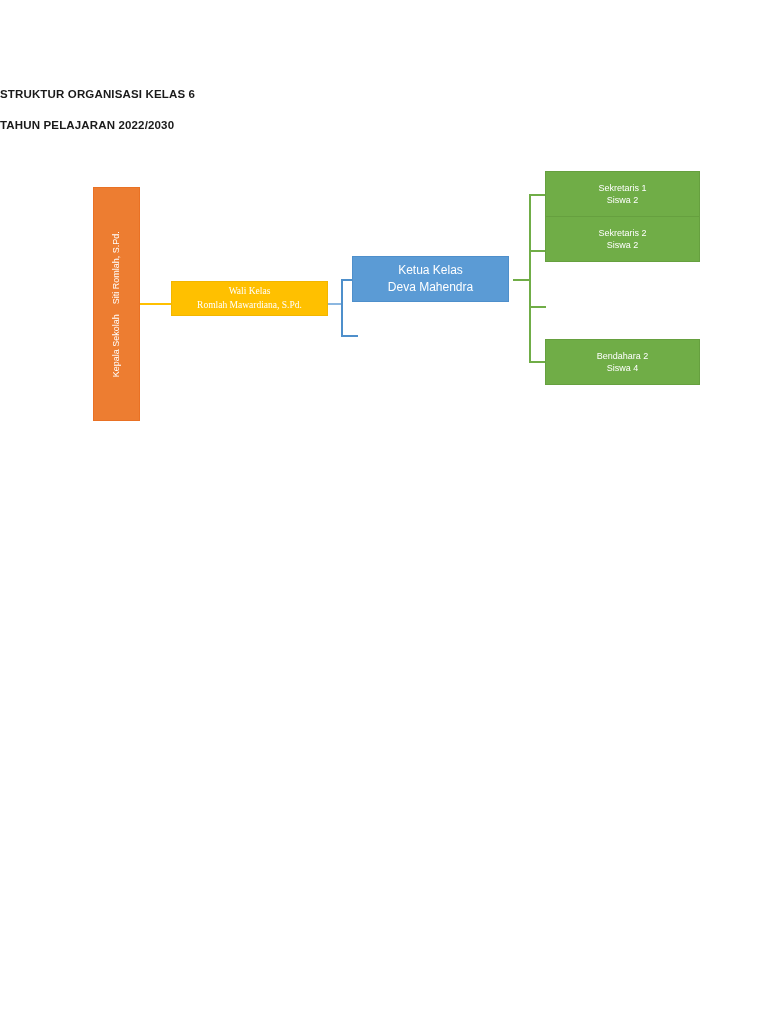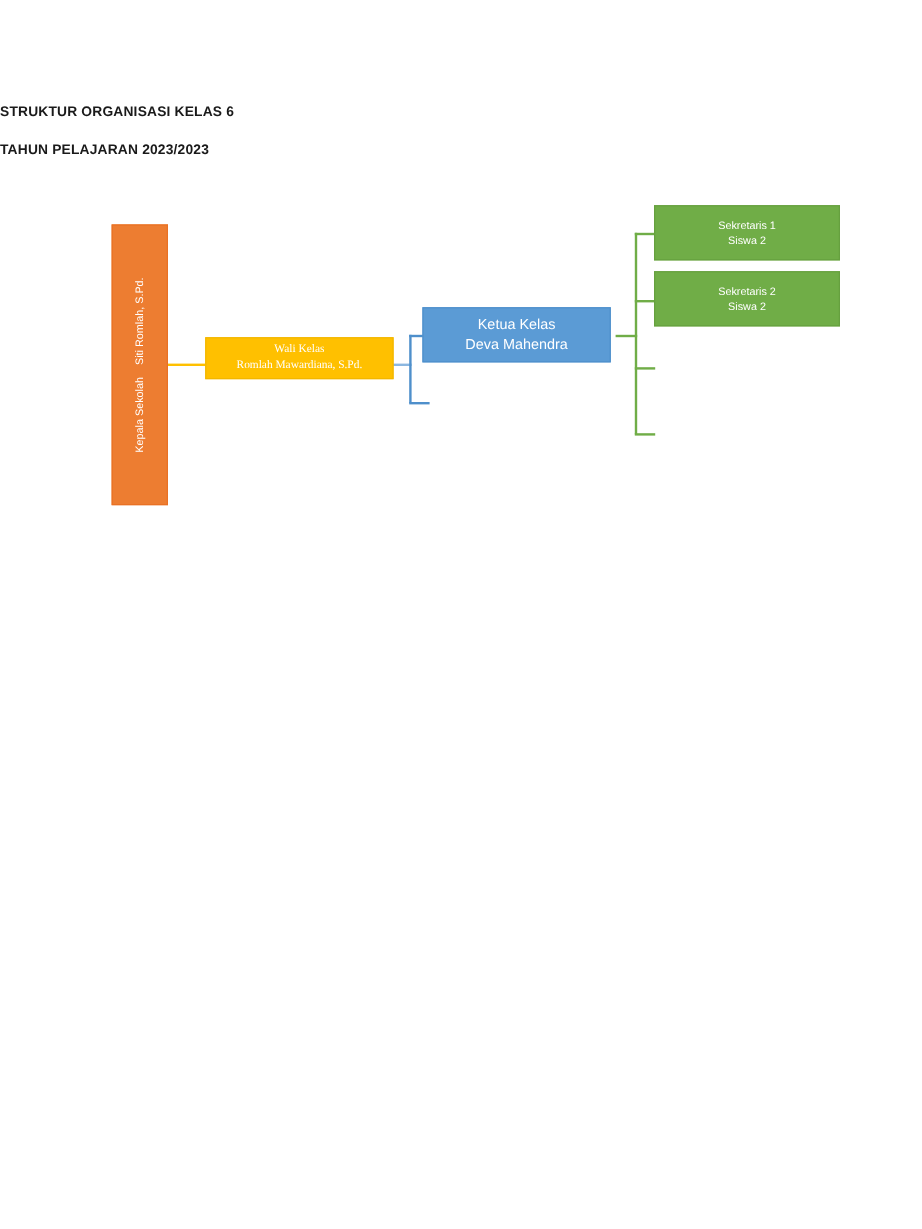--- a/index.html
+++ b/index.html
@@ -115,31 +115,31 @@
   
   .node-green {
     width: 155px;
     height: 46px;
     background: #70AD47;
     border: 1px solid #66A03F;
     font-size: 9px;
     left: 545px;
   }
   #node-sec1 { top: 171px; }
-  #node-sec2 { top: 226px; }
+  #node-sec2 { top: 216px; }
   #node-tre1 { top: 283px; }
   #node-tre2 { top: 339px; }
 </style>
 </head>
 <body>
 
 <div id="chart-canvas">
 
   <div class="title-line" id="title-1">STRUKTUR ORGANISASI KELAS 6</div>
-  <div class="title-line" id="title-2">TAHUN PELAJARAN 2023/2023</div>
+  <div class="title-line" id="title-2">TAHUN PELAJARAN 2022/2030</div>
 
   <div class="conn conn-h" style="left:139px; top:303px; width:33px; background:#FFC000;"></div>
 
   <div class="conn conn-h" style="left:327px; top:303px; width:16px; background:#8CB7E0;"></div>
   <div class="conn conn-v" style="left:341px; top:279px; height:57px; background:#4E8FCB;"></div>
   <div class="conn conn-h" style="left:341px; top:279px; width:17px; background:#4E8FCB;"></div>
   <div class="conn conn-h" style="left:341px; top:335px; width:17px; background:#4E8FCB;"></div>
 
   <div class="conn conn-h" style="left:513px; top:279px; width:18px; background:#70AD47;"></div>
   <div class="conn conn-v" style="left:529px; top:194px; height:168px; background:#70AD47;"></div>
@@ -170,14 +170,18 @@
     <span class="line-1">Sekretaris 1</span>
     <span class="line-2">Siswa 2</span>
   </div>
 
   <div class="node node-green" id="node-sec2">
     <span class="line-1">Sekretaris 2</span>
     <span class="line-2">Siswa 2</span>
   </div>
 
 
+  <div class="node node-green" id="node-tre2">
+    <span class="line-1">Bendahara 2</span>
+    <span class="line-2">Siswa 4</span>
+  </div>
 
 </div>
 
 </body></html>

